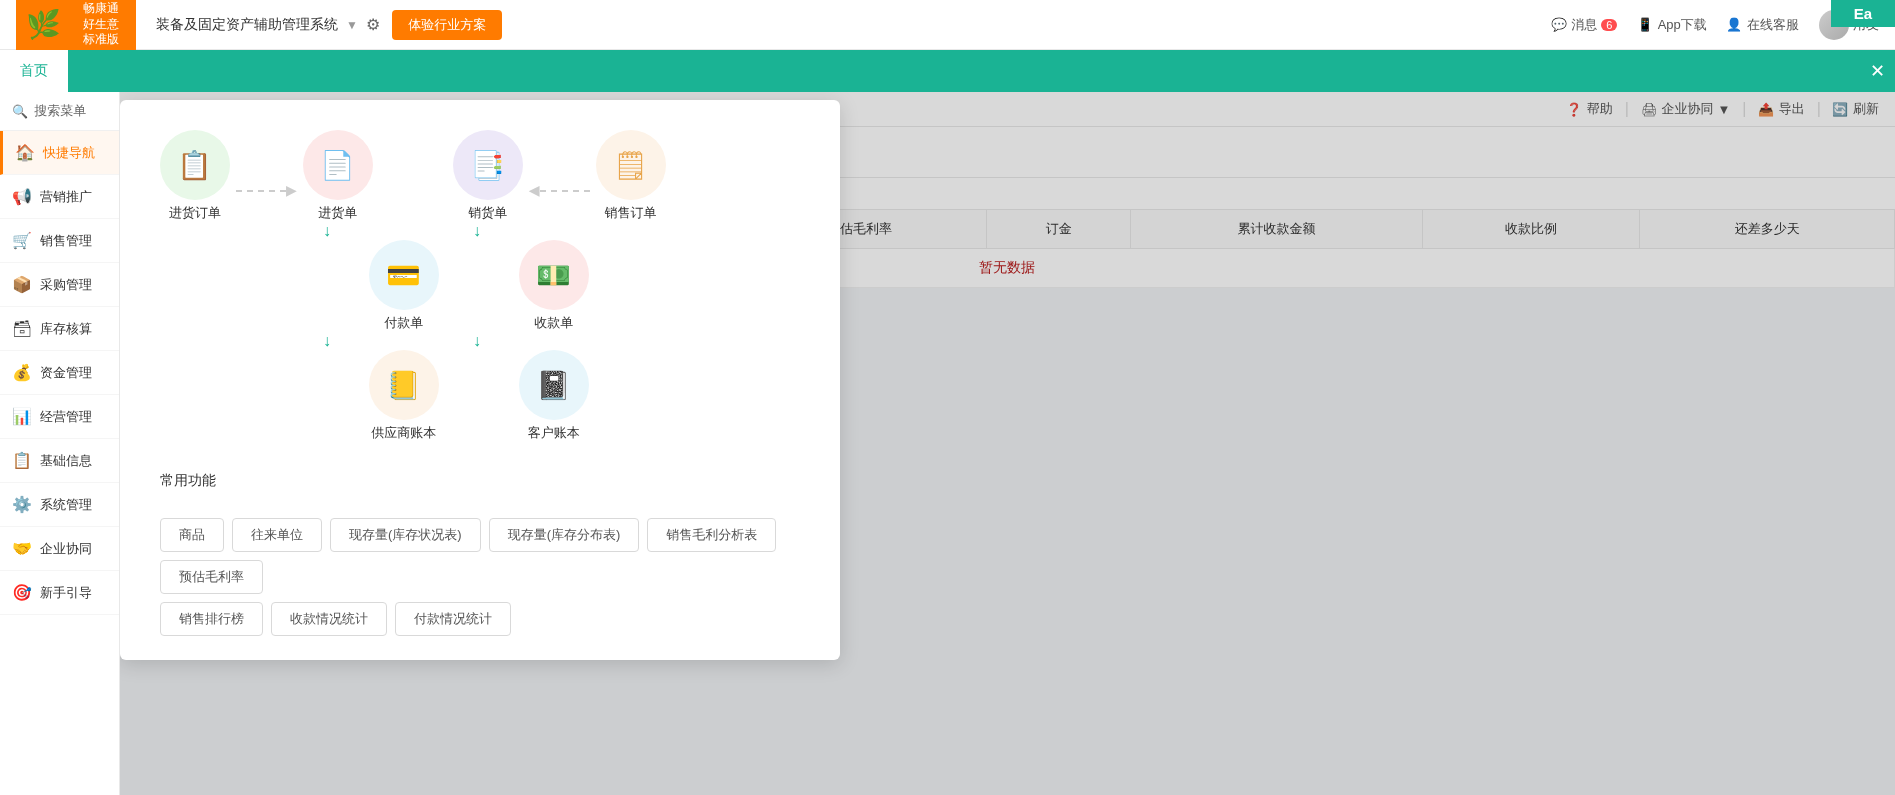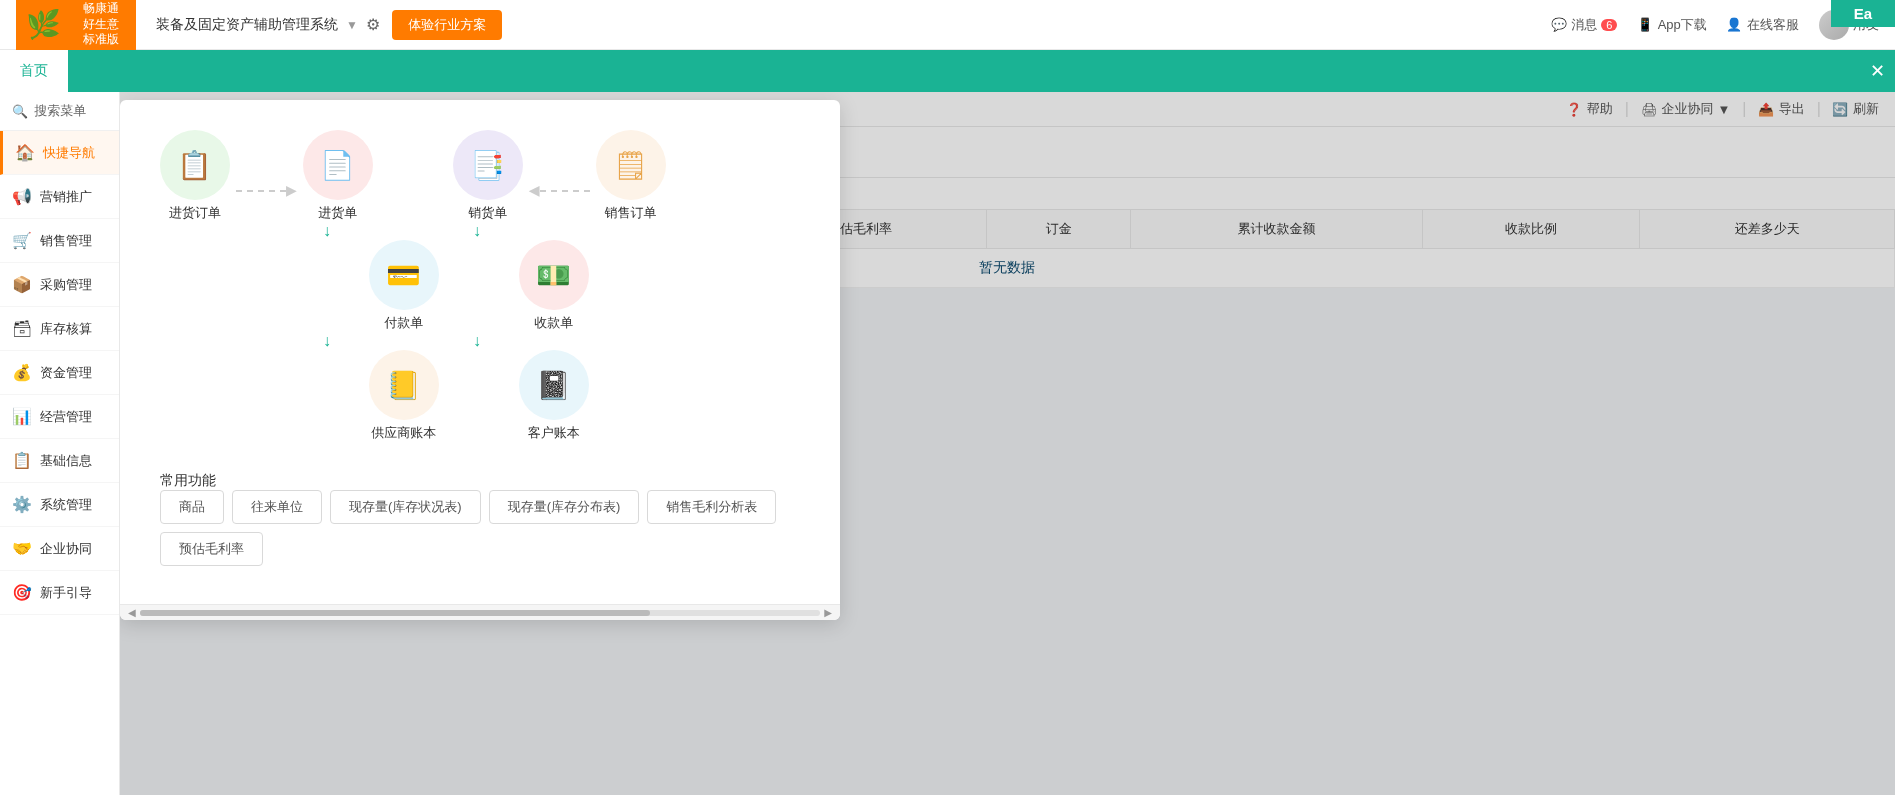--- a/index.html
+++ b/index.html
@@ -101,21 +101,21 @@
 
     
     .table-container { background: #fff; margin: 0; overflow: auto; }
     .data-table { width: 100%; border-collapse: collapse; font-size: 13px; }
     .data-table th {
       background: #fafafa; border-bottom: 1px solid #e8e8e8; border-right: 1px solid #e8e8e8;
       padding: 10px 12px; text-align: center; color: #333; font-weight: 500; white-space: nowrap;
     }
     .data-table td {
       border-bottom: 1px solid #f0f0f0; border-right: 1px solid #f0f0f0;
-      padding: 10px 12px; text-align: center; color: #0c4a6e;
+      padding: 10px 12px; text-align: center; color: #b91c1c;
     }
     .no-data { text-align: center; padding: 40px; color: #999; font-size: 14px; }
 
     
     .overlay {
       position: absolute; top: 0; left: 0; right: 0; bottom: 0;
       background: rgba(0,0,0,0.15); z-index: 100;
       display: flex; align-items: flex-start; justify-content: flex-start;
     }
     .popup {
@@ -140,21 +140,21 @@
     .node-jinhuo-order { background: #e8f8e8; color: #4caf50; }
     .node-jinhuo { background: #fde8e8; color: #e57373; }
     .node-xiaohuo { background: #ede8f8; color: #9c7fd6; }
     .node-xiaohuo-order { background: #fdf3e8; color: #e8a44a; }
     .node-fukuan { background: #e8f6fb; color: #29b6d6; }
     .node-shoukuan { background: #fde8e8; color: #e57373; }
     .node-supplier { background: #fdf3e8; color: #e8a44a; }
     .node-customer { background: #e8f6fb; color: #29b6d6; }
 
     
-    .common-func-title { font-size: 14px; color: #333; font-weight: 500; margin-bottom: 0; }
+    .common-func-title { font-size: 14px; color: #333; font-weight: 500; margin-bottom: 28px; }
     .func-buttons { display: flex; flex-wrap: wrap; gap: 8px; }
     .func-btn {
       border: 1px solid #d9d9d9; border-radius: 4px; padding: 7px 18px;
       font-size: 13px; color: #555; cursor: pointer; background: #fff;
     }
 
     
     .popup-scroll { 
       height: 16px; background: #f5f5f5; border-top: 1px solid #e8e8e8;
       display: flex; align-items: center; padding: 0 8px; gap: 4px;
@@ -461,20 +461,25 @@
           <div>
             <div class="common-func-title">常用功能</div>
             <div class="func-buttons" style="margin-bottom:8px;">
               <button class="func-btn">商品</button>
               <button class="func-btn">往来单位</button>
               <button class="func-btn">现存量(库存状况表)</button>
               <button class="func-btn">现存量(库存分布表)</button>
               <button class="func-btn">销售毛利分析表</button>
               <button class="func-btn">预估毛利率</button>
             </div>
+            <div class="func-buttons">
+              <button class="func-btn">销售排行榜</button>
+              <button class="func-btn">收款情况统计</button>
+              <button class="func-btn">付款情况统计</button>
+            </div>
           </div>
         </div>
 
         <div class="popup-scroll">
           <span class="scroll-arrow">◀</span>
           <div class="scroll-track">
             <div class="scroll-thumb"></div>
           </div>
           <span class="scroll-arrow">▶</span>
         </div>

